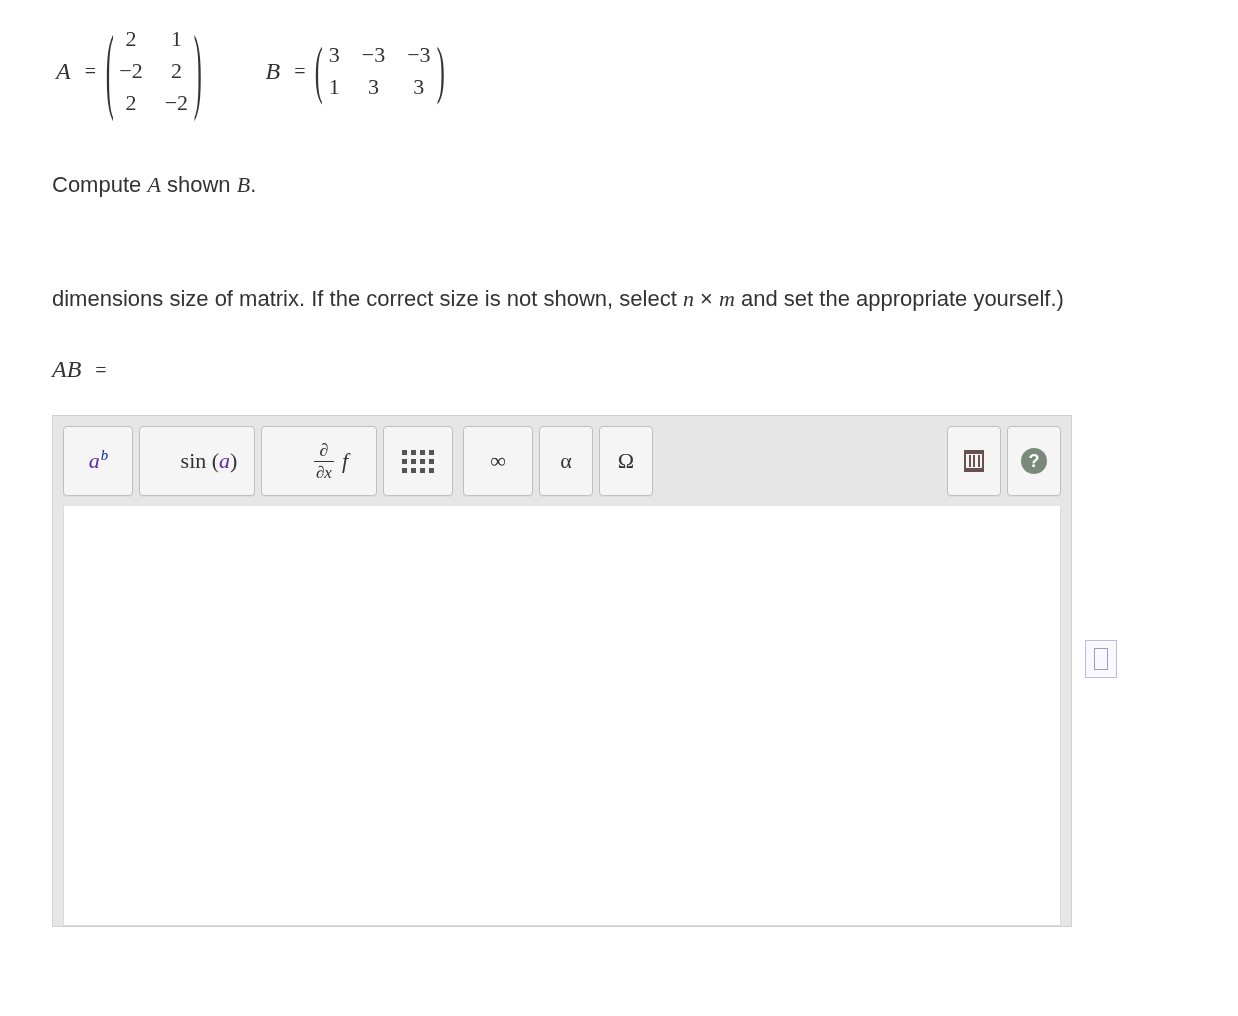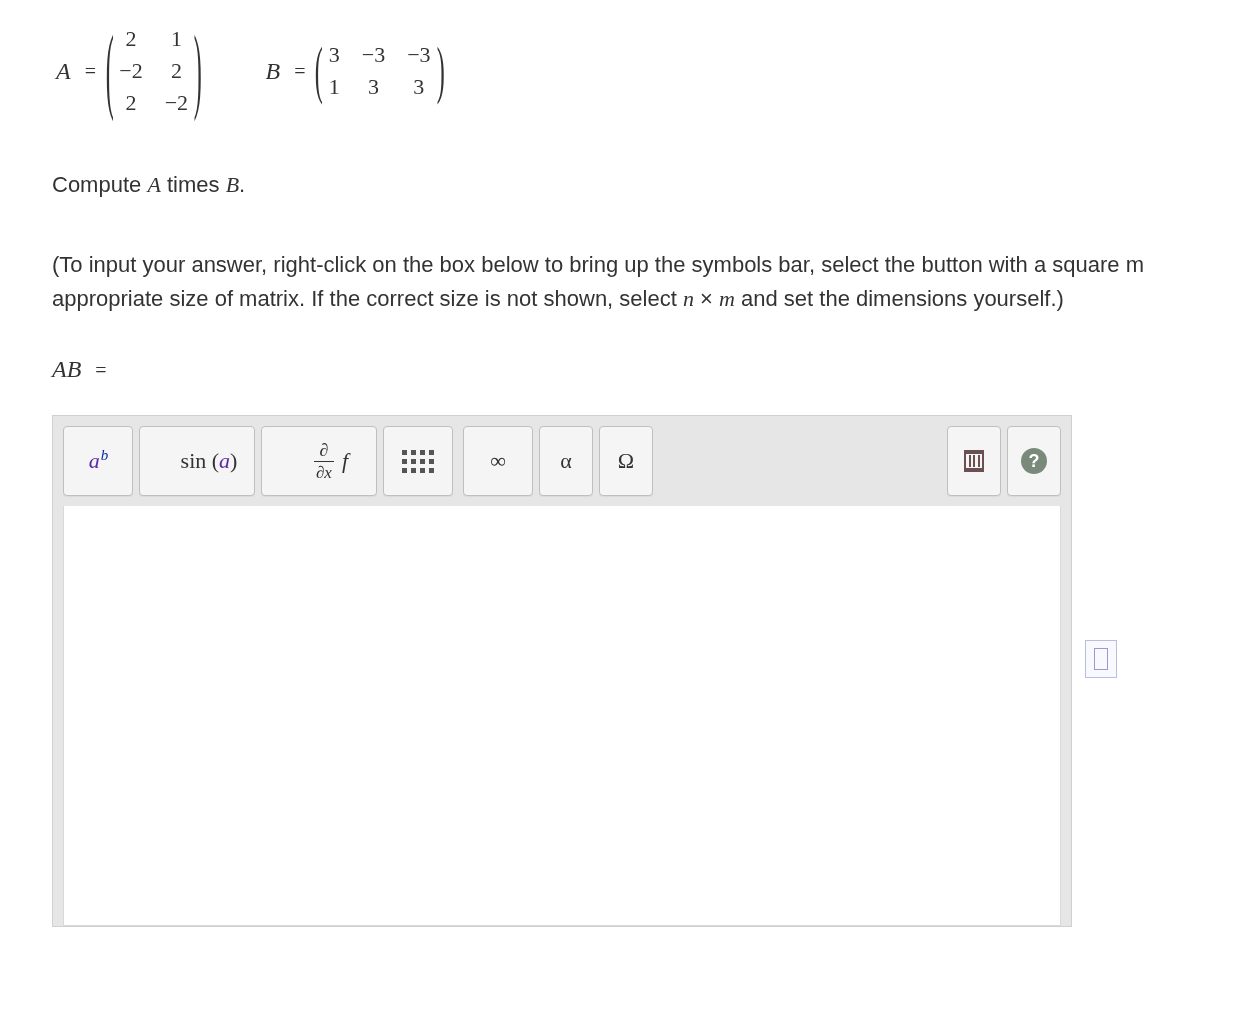--- a/index.html
+++ b/index.html
@@ -283,26 +283,26 @@
           <span>1</span>
           <span>3</span>
           <span>3</span>
         </span>
         <span class="paren">)</span>
       </span>
     </span>
   </div>
 
   <div class="prompt-line">
-    <span>Compute </span><span class="mi">A</span><span> times </span><span class="mi">B</span><span>.</span>
+    <span>Compute </span><span class="mi">A</span><span> shown </span><span class="mi">B</span><span>.</span>
   </div>
 
   <div class="instructions">
-    <span>(To input your answer, right-click on the box below to bring up the symbols bar, select the button with a square m</span><br>
-    <span>appropriate size of matrix. If the correct size is not shown, select </span><span class="mi">n</span><span> × </span><span class="mi">m</span><span> and set the dimensions yourself.)</span>
+    <br>
+    <span>dimensions size of matrix. If the correct size is not shown, select </span><span class="mi">n</span><span> × </span><span class="mi">m</span><span> and set the appropriate yourself.)</span>
   </div>
 
   <div class="ab-label">
     <span>AB</span><span class="eqsign">=</span>
   </div>
 
   <div class="editor-wrap">
     <div class="editor-frame">
       <div class="toolbar">
 

